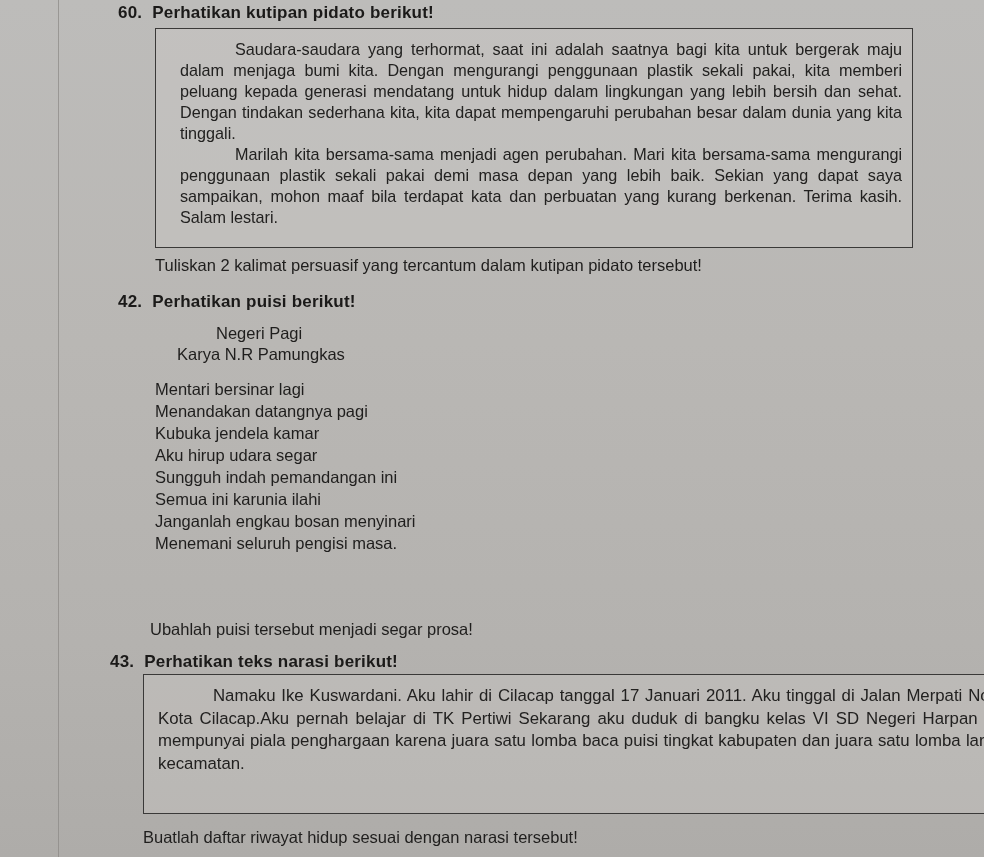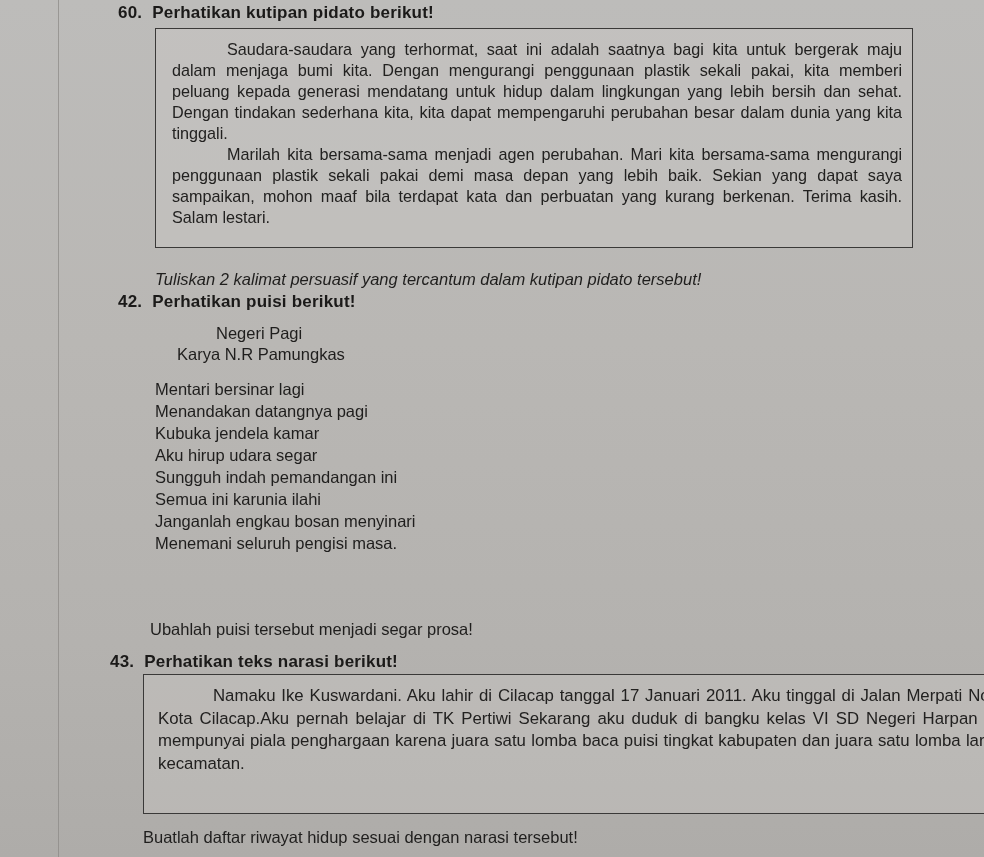--- a/index.html
+++ b/index.html
@@ -83,26 +83,26 @@
   </style>
 </head>
 <body>
 
 <div class="margin-line"></div>
 
 <div class="q-title" style="left:118px; top:3px;">
   <span class="q-num">60.</span><span>Perhatikan kutipan pidato berikut!</span>
 </div>
 
-<div class="box" style="left:155px; top:28px; width:758px; height:220px; padding:10px 10px 0 16px;">
+<div class="box" style="left:155px; top:28px; width:758px; height:220px; padding:10px 10px 0 24px;">
   <p class="indent">Saudara-saudara yang terhormat, saat ini adalah saatnya bagi kita untuk bergerak maju dalam menjaga bumi kita. Dengan mengurangi penggunaan plastik sekali pakai, kita memberi peluang kepada generasi mendatang untuk hidup dalam lingkungan yang lebih bersih dan sehat. Dengan tindakan sederhana kita, kita dapat mempengaruhi perubahan besar dalam dunia yang kita tinggali.</p>
   <p class="indent">Marilah kita bersama-sama menjadi agen perubahan. Mari kita bersama-sama mengurangi penggunaan plastik sekali pakai demi masa depan yang lebih baik. Sekian yang dapat saya sampaikan, mohon maaf bila terdapat kata dan perbuatan yang kurang berkenan. Terima kasih. Salam lestari.</p>
 </div>
 
-<div class="instr" style="left:155px; top:270px;font-style:italic;">Tuliskan 2 kalimat persuasif yang tercantum dalam kutipan pidato tersebut!</div>
+<div class="instr" style="left:155px; top:256px;">Tuliskan 2 kalimat persuasif yang tercantum dalam kutipan pidato tersebut!</div>
 
 <div class="q-title" style="left:118px; top:292px;">
   <span class="q-num">42.</span><span>Perhatikan puisi berikut!</span>
 </div>
 
 <div class="poem-title" style="left:216px; top:324px;">Negeri Pagi</div>
 <div class="poem-title" style="left:177px; top:345px;">Karya N.R Pamungkas</div>
 
 <ul class="poem-lines">
   <li>Mentari bersinar lagi</li>

